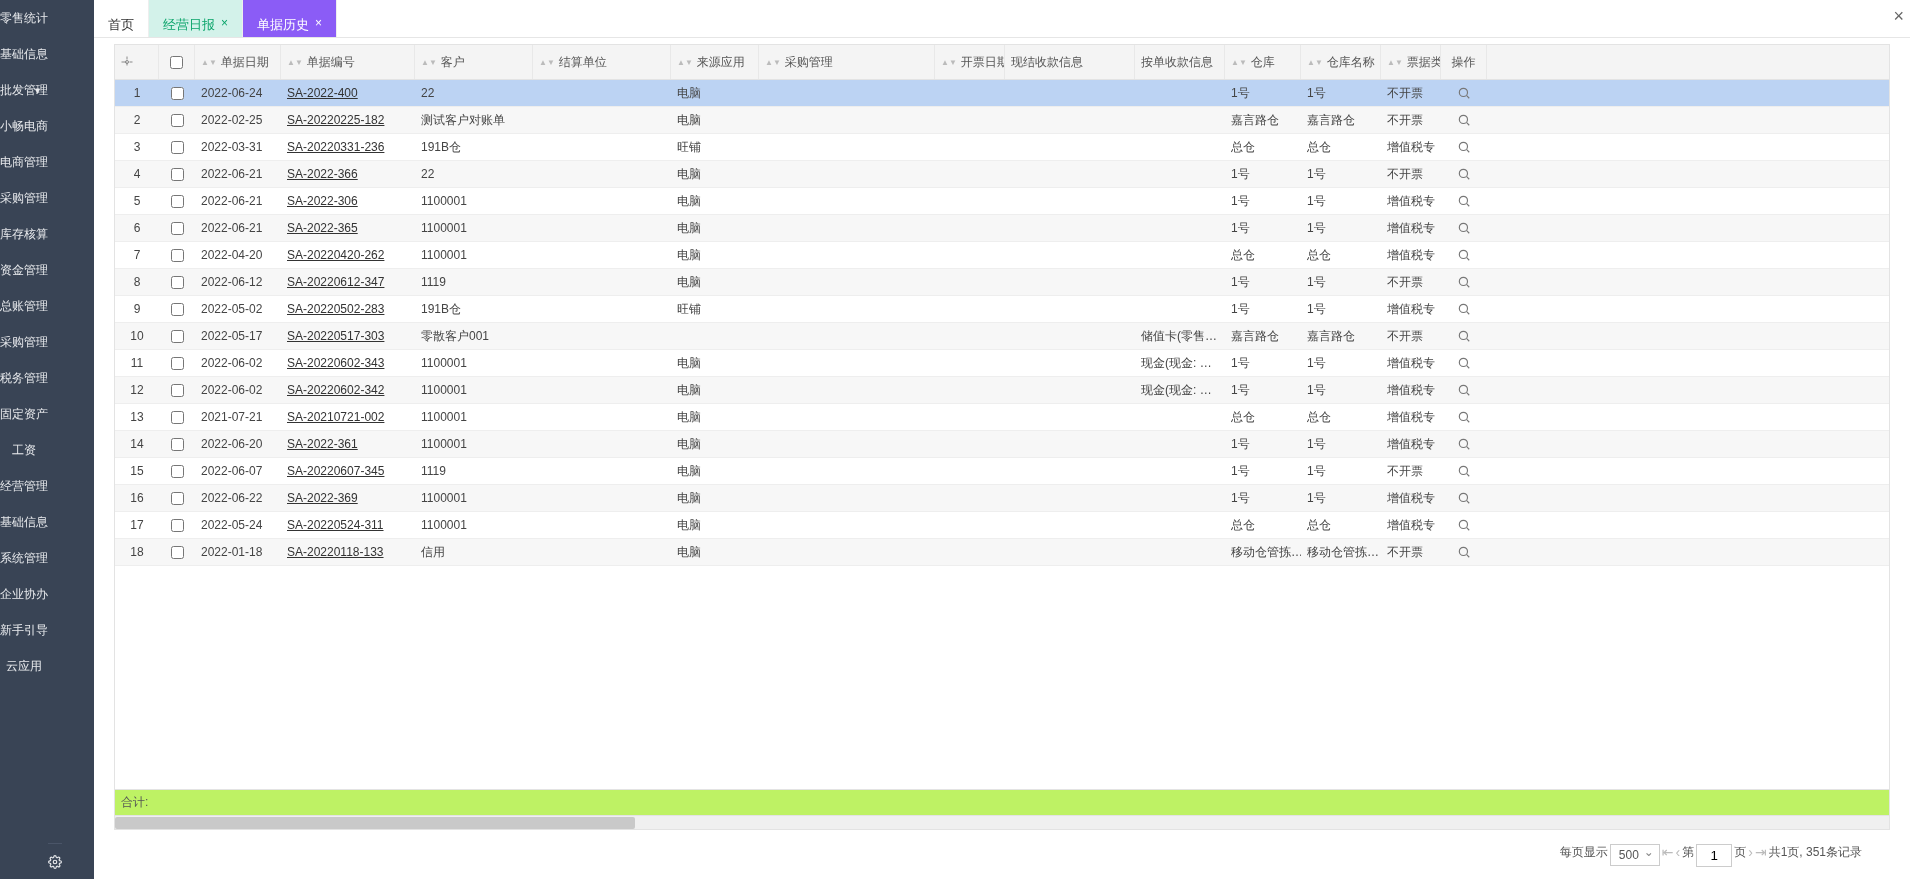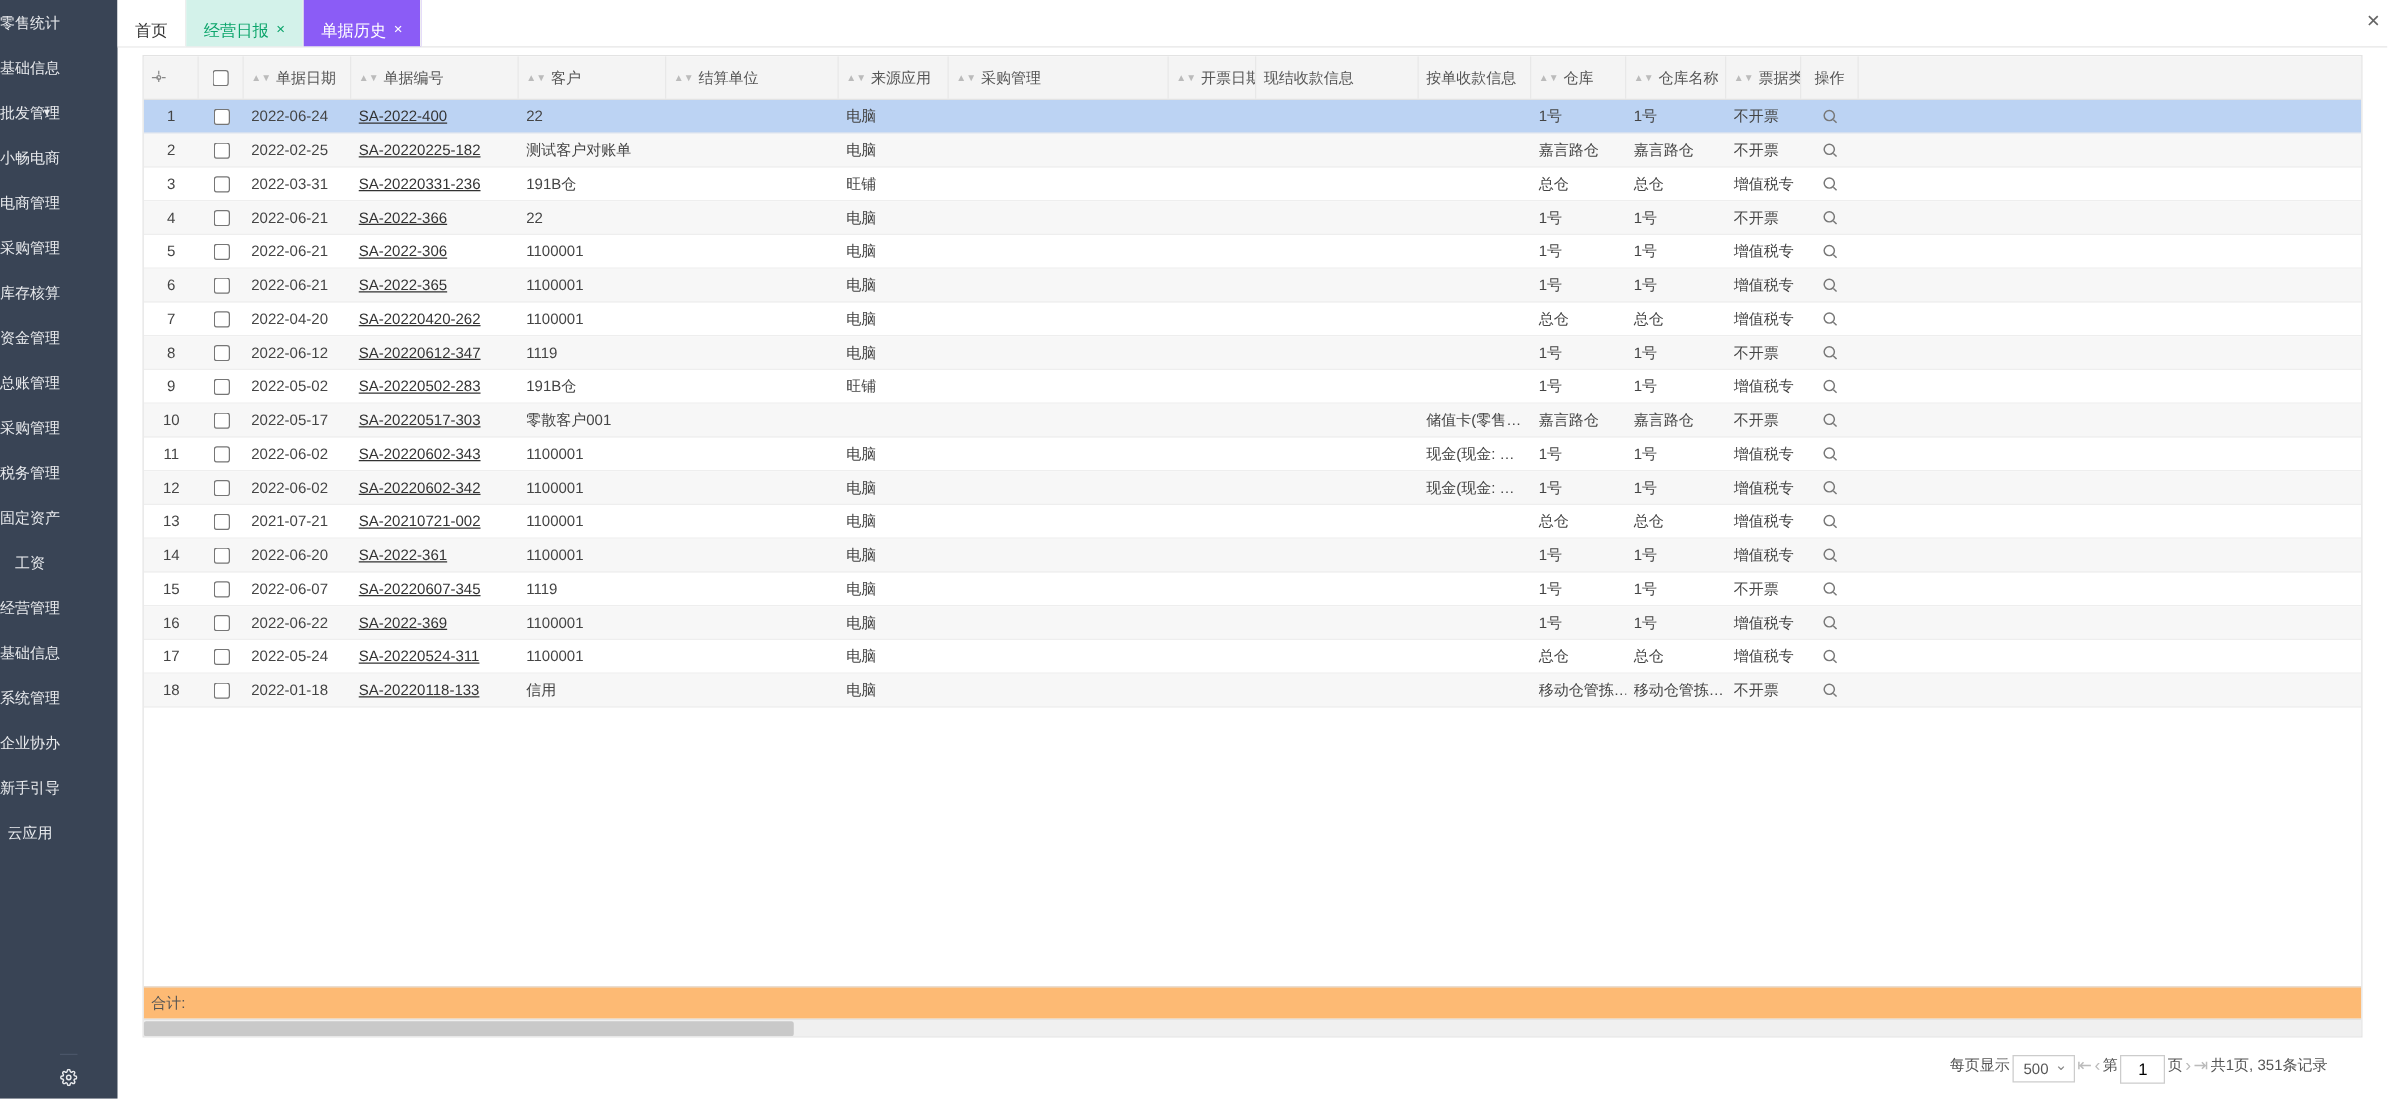--- a/index.html
+++ b/index.html
@@ -36,21 +36,21 @@
 .tbody { flex:1; overflow-y:auto; overflow-x:hidden; }
 .tr { display:flex; height:27px; border-bottom:1px solid #eee; font-size:12px; color:#444; }
 .tr:nth-child(even){ background:#f7f7f7; }
 .tr.selected { background:#bcd3f3; }
 .td { display:flex; align-items:center; padding:0 6px; white-space:nowrap; overflow:hidden; text-overflow:ellipsis; }
 .td.idx { justify-content:center; }
 .link { color:#333; text-decoration:underline; cursor:pointer; }
 .checkbox { width:13px; height:13px; }
 .magnifier { width:14px; height:14px; cursor:pointer; }
 
-.tfoot { display:flex; background:#fdba74; height:26px; align-items:center; border-top:1px solid #e3e3e3; }
+.tfoot { display:flex; background:#bef264; height:26px; align-items:center; border-top:1px solid #e3e3e3; }
 .tfoot .td { color:#555; }
 
 .hscroll { height:14px; background:#f0f0f0; position:relative; border-top:1px solid #e3e3e3; }
 .hscroll-thumb { position:absolute; left:0; top:1px; width:520px; height:12px; background:#c9c9c9; border-radius:2px; }
 
 .pager { display:flex; align-items:flex-start; justify-content:flex-end; gap:2px; padding:14px 28px 0 0; color:#555; }
 .pager .select { border:1px solid #ccc; padding:3px 20px 3px 8px; position:relative; }
 .pager .select::after { content:"⌄"; position:absolute; right:5px; top:0; color:#888; }
 .pager .arrow { color:#bbb; cursor:pointer; font-size:14px; }
 .pager input { width:36px; text-align:center; border:1px solid #ccc; padding:3px 2px; }

